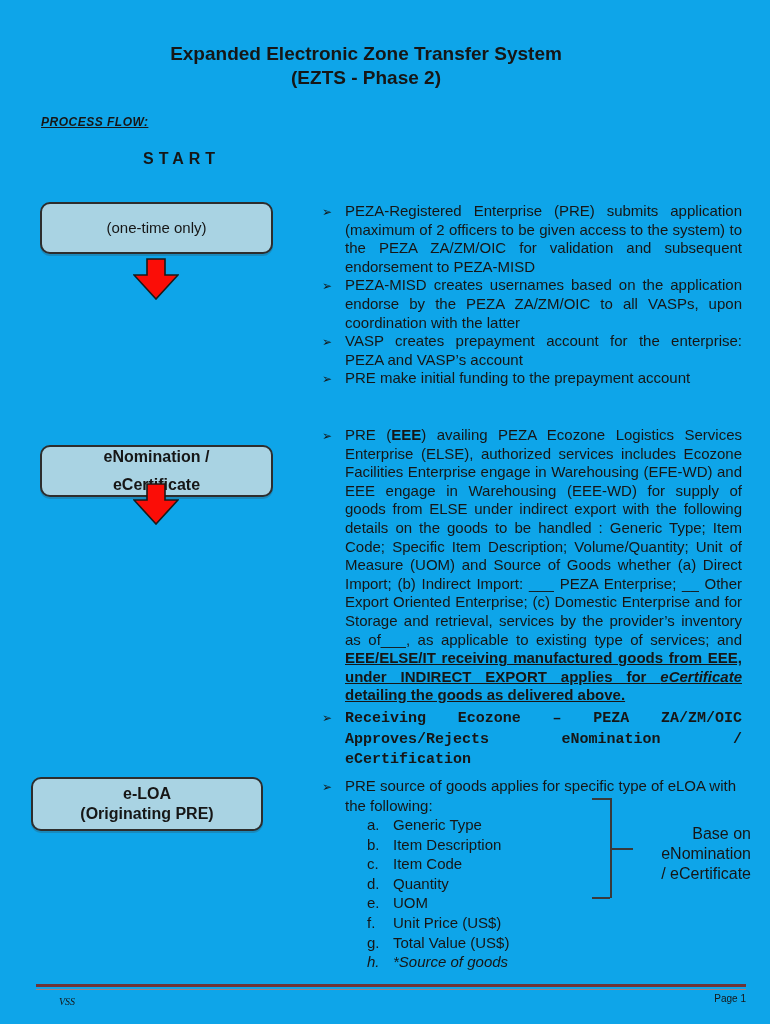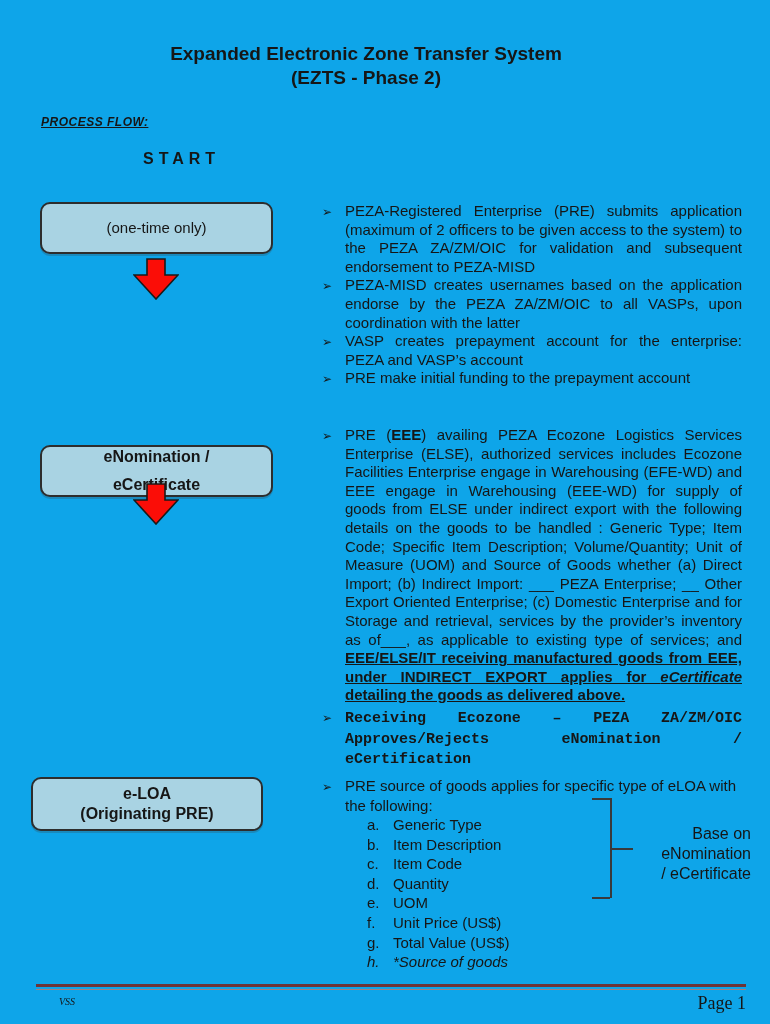--- a/index.html
+++ b/index.html
@@ -42,21 +42,21 @@
   .bracket-top{left:592px;top:798px;width:18px;height:0;border-top-width:2px;}
   .bracket-bottom{left:592px;top:897px;width:18px;height:0;border-top-width:2px;}
   .bracket-mid{left:610px;top:848px;width:23px;height:0;border-top-width:2px;}
   .note{position:absolute;left:633px;top:824px;width:118px;text-align:right;
         font-size:16px;line-height:20px;}
 
   .rule-thick{position:absolute;left:36px;top:984px;width:710px;height:3px;background:#6e3437;}
   .rule-thin{position:absolute;left:36px;top:989px;width:710px;height:1px;background:#a08182;}
   .footer-left{position:absolute;left:38px;top:993px;font-family:"Liberation Serif",serif;
         font-size:14px;font-style:italic;font-variant:small-caps;margin-left:21px;}
-  .footer-right{position:absolute;right:24px;top:993px;font-family:Liberation Serif, serif;font-size:18px;}
+  .footer-right{position:absolute;right:24px;top:993px;font-family:Liberation Sans, sans-serif;font-size:10px;}
 </style>
 </head>
 <body>
 
 <div class="page">
 
   <div class="title">
     <div>Expanded Electronic Zone Transfer System</div>
     <div>(EZTS - Phase 2)</div>
   </div>

